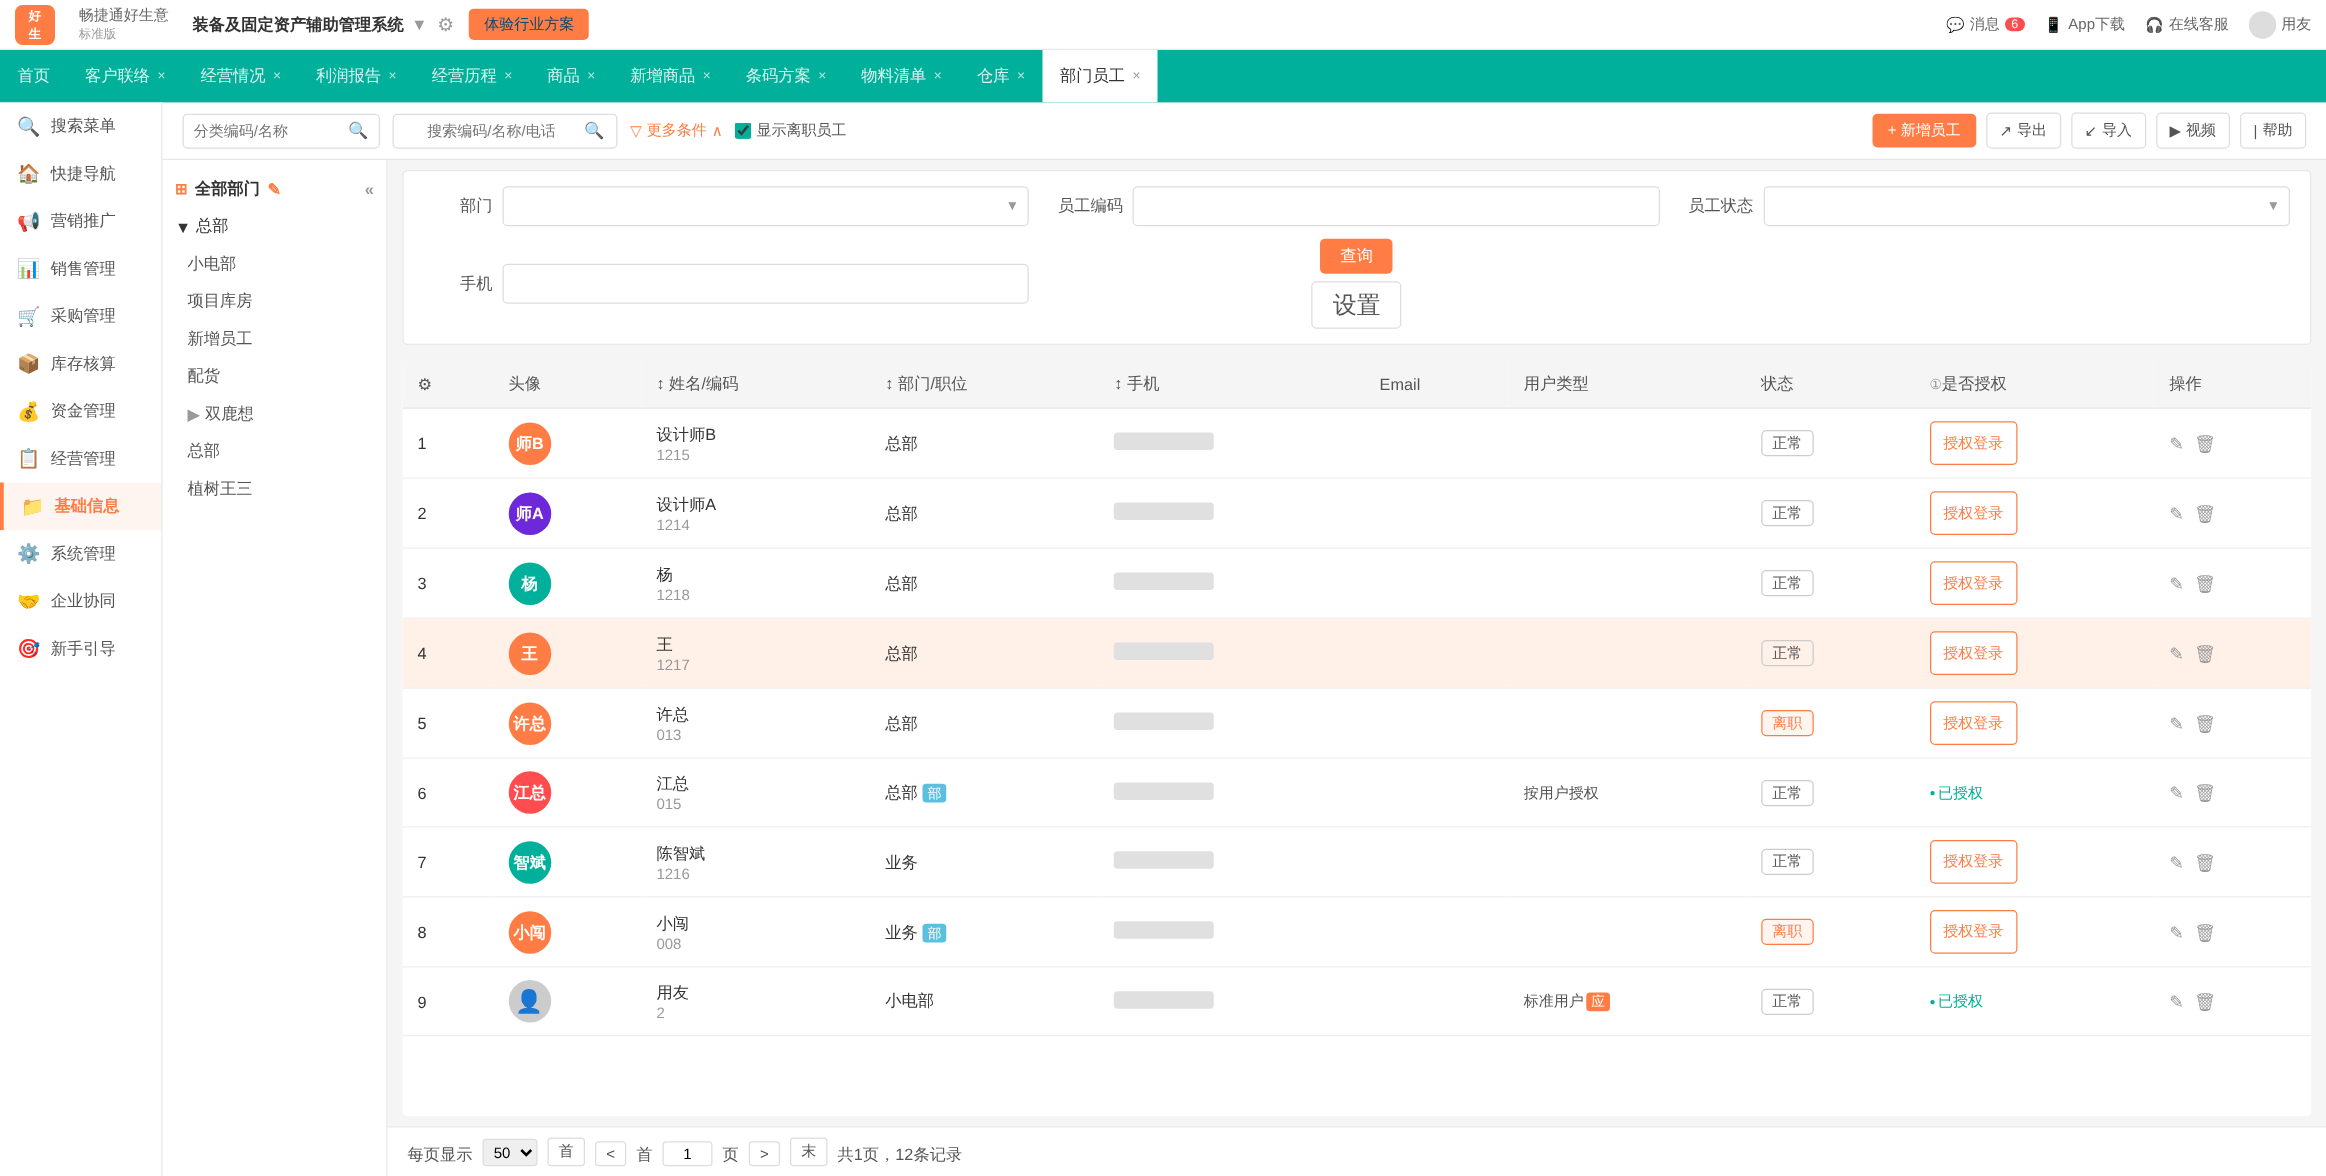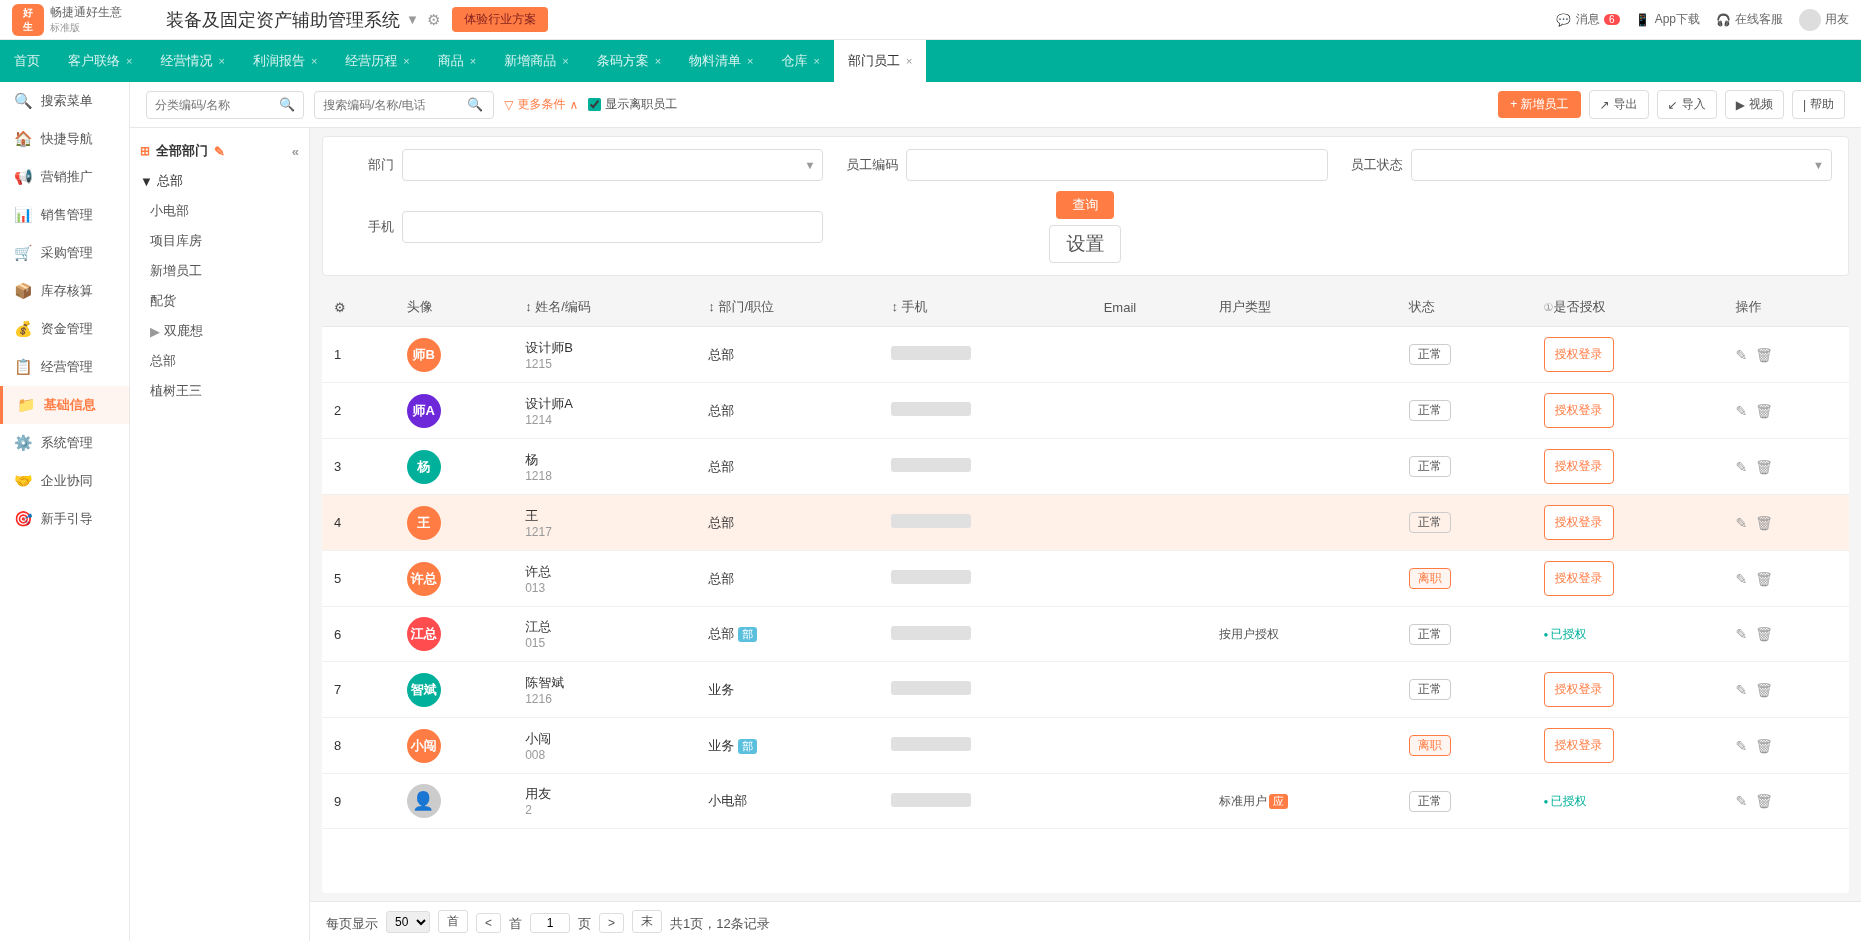--- a/index.html
+++ b/index.html
@@ -2,26 +2,26 @@
 <html><head>
   <meta charset="utf-8">
   <style>
     * { box-sizing: border-box; margin: 0; padding: 0; font-family: "Microsoft YaHei", "PingFang SC", sans-serif; }
     body { background: #f5f5f5; font-size: 13px; color: #333; overflow: hidden; }
 
     
     .top-bar { height: 40px; background: #fff; display: flex; align-items: center; padding: 0 12px; border-bottom: 1px solid #e8e8e8; }
     .logo-area { display: flex; align-items: center; gap: 6px; min-width: 130px; }
     .logo-icon { width: 32px; height: 32px; background: #ff7d45; border-radius: 6px; display: flex; align-items: center; justify-content: center; color: #fff; font-size: 10px; font-weight: bold; }
-    .logo-text { font-size: 12px; color: #666; line-height: 1.3; }
-    .system-title { font-size: 18px; color: #333; margin-left: 24px; }
+    .logo-text { font-size: 12px; color: #666; line-height: 1.3; margin-left: 13px; }
+    .system-title { font-size: 13px; color: #333; margin-left: 12px; font-weight: bold; }
     .top-bar-actions { margin-left: auto; display: flex; align-items: center; gap: 16px; }
     .top-bar-btn { font-size: 12px; color: #666; cursor: pointer; display: flex; align-items: center; gap: 4px; }
     .badge { background: #ff4d4f; color: #fff; border-radius: 10px; font-size: 10px; padding: 0 4px; min-width: 16px; text-align: center; }
-    .trial-btn { background: #ff7d45; color: #7f1d1d; border: none; border-radius: 4px; padding: 4px 12px; cursor: pointer; font-size: 12px; }
+    .trial-btn { background: #ff7d45; color: #0c4a6e; border: none; border-radius: 4px; padding: 4px 12px; cursor: pointer; font-size: 12px; }
 
     
     .nav-tabs { height: 42px; background: #00b09b; display: flex; align-items: center; padding: 0 0; overflow: hidden; }
     .nav-tab { padding: 0 14px; height: 42px; display: flex; align-items: center; cursor: pointer; color: rgba(255,255,255,0.85); font-size: 13px; white-space: nowrap; position: relative; gap: 4px; }
     .nav-tab.active { background: #fff; color: #333; }
     .nav-tab .close-x { color: rgba(255,255,255,0.7); font-size: 11px; margin-left: 2px; }
     .nav-tab.active .close-x { color: #999; }
 
     
     .main-layout { display: flex; height: calc(941px - 40px - 42px); }
@@ -203,21 +203,21 @@
   </div>
 
   <div class="content-area">
 
     <div class="secondary-nav">
       <div class="search-box">
         <input type="text" placeholder="分类编码/名称" style="">
         <span style="color:#999">🔍</span>
       </div>
       <div class="search-box" style="width:180px">
-        <input type="text" placeholder="搜索编码/名称/电话" style="width: 140px;">
+        <input type="text" placeholder="搜索编码/名称/电话" style="width: 140px; text-align: center;">
         <span style="color:#999">🔍</span>
       </div>
       <div class="more-filter">
         <span>▽</span>
         <span>更多条件</span>
         <span>∧</span>
       </div>
       <div class="show-left">
         <input type="checkbox" checked="" style="">
         <span>显示离职员工</span>

